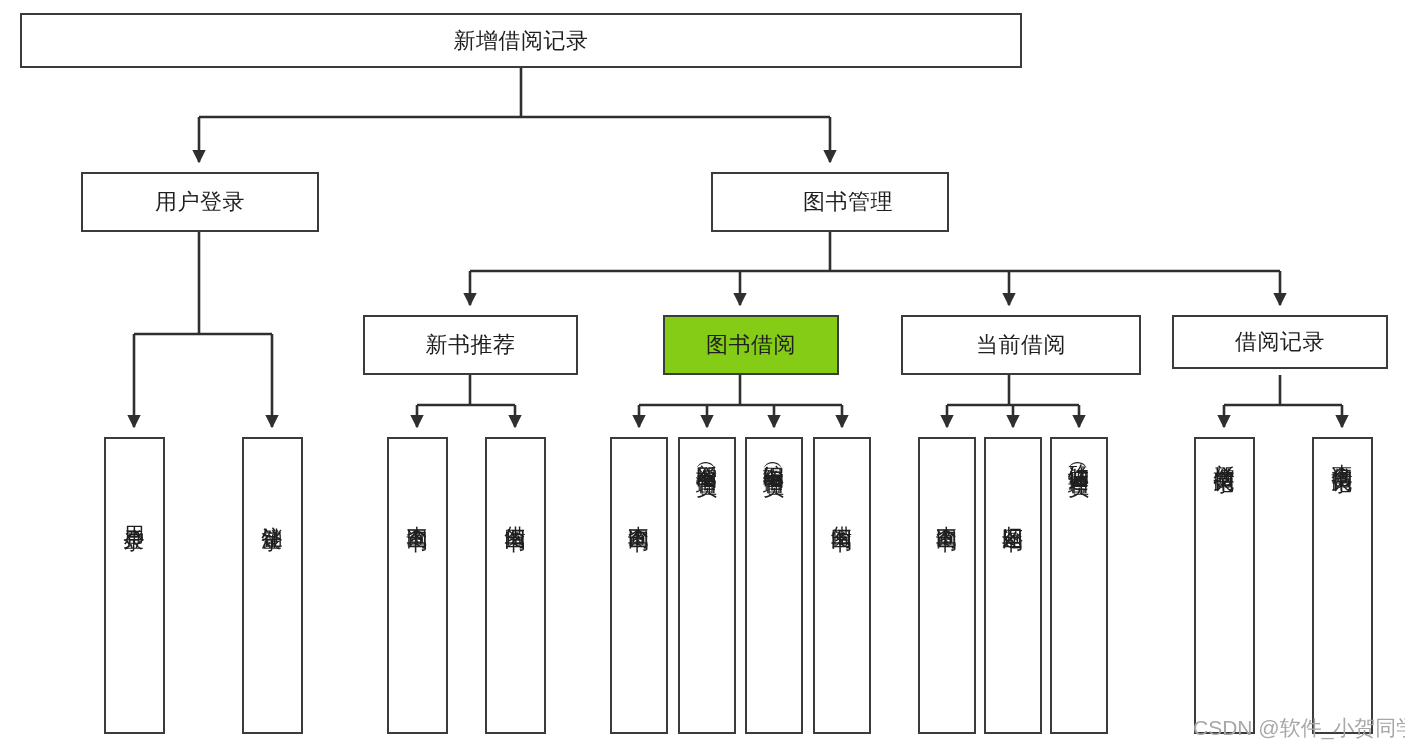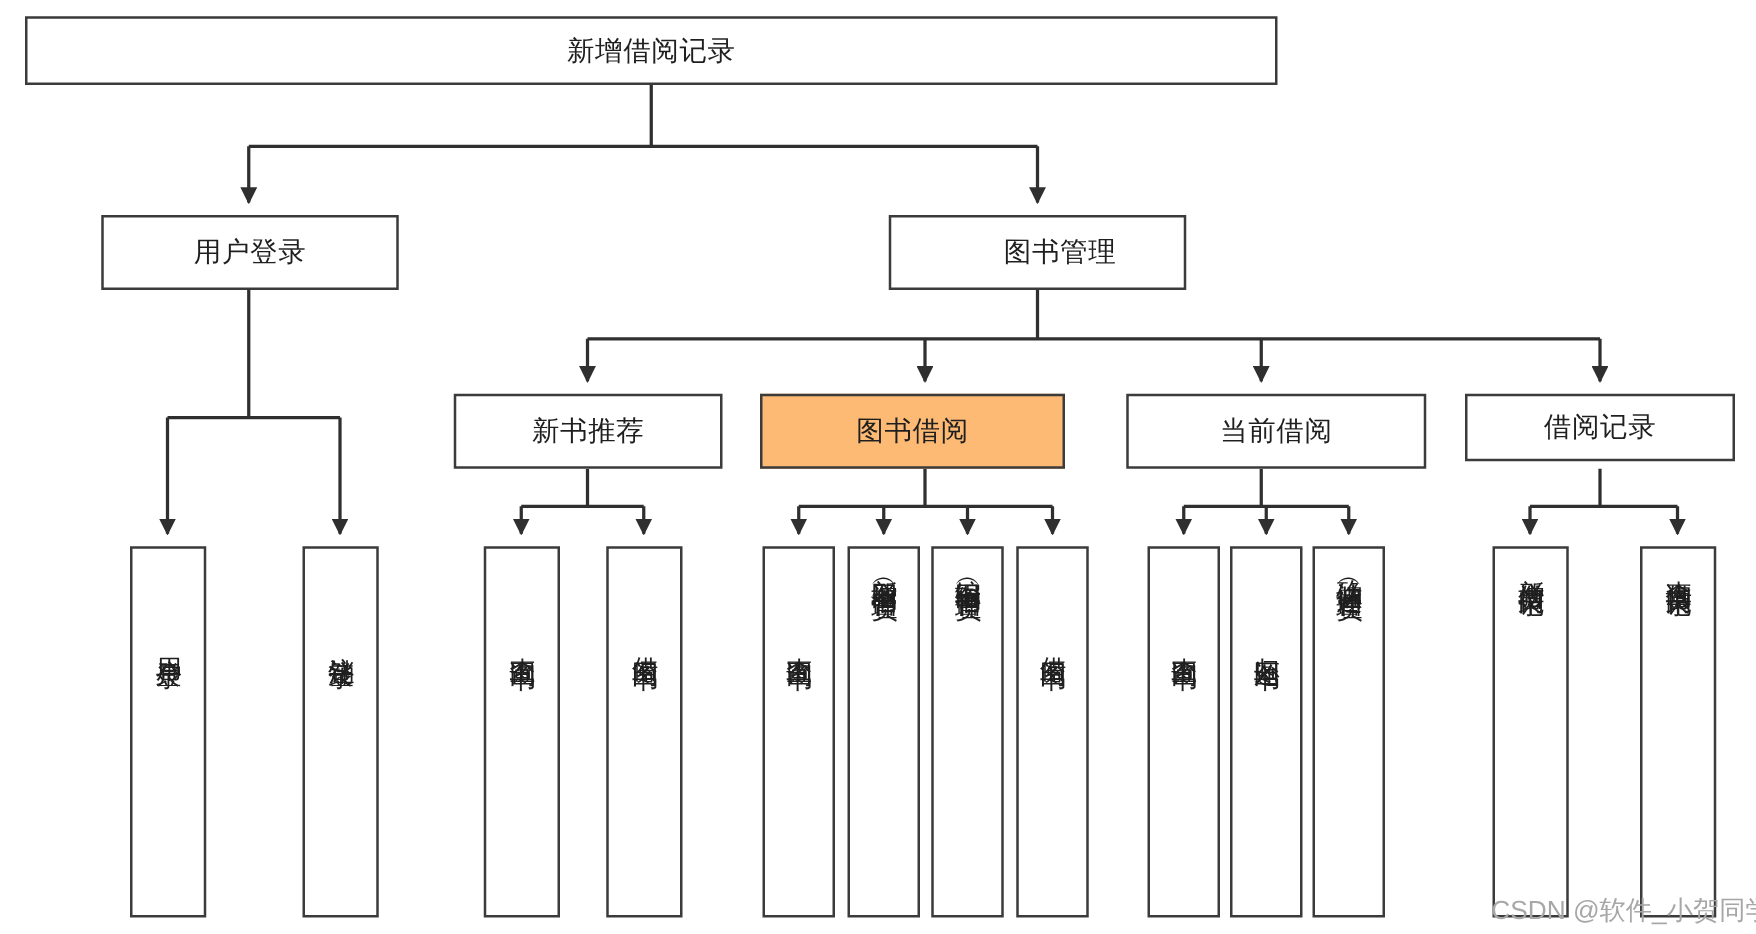--- a/index.html
+++ b/index.html
@@ -130,21 +130,21 @@
   <div class="node" style="left: 81px; top: 172px; width: 238px; height: 60px; border-color: rgb(59, 59, 59); background: rgb(255, 255, 255);">
     <span class="node-label" style="color: rgb(31, 31, 31);">用户登录</span>
   </div>
   <div class="node" style="left: 711px; top: 172px; width: 238px; height: 60px; border-color: rgb(59, 59, 59); background: rgb(255, 255, 255); padding-left: 36px;">
     <span class="node-label" style="color: rgb(31, 31, 31);">图书管理</span>
   </div>
 
   <div class="node" style="left: 363px; top: 315px; width: 215px; height: 60px; border-color: rgb(59, 59, 59); background: rgb(255, 255, 255);">
     <span class="node-label" style="color: rgb(31, 31, 31);">新书推荐</span>
   </div>
-  <div class="node" style="left: 608px; top: 315px; width: 244px; height: 60px; border-color: rgb(59, 59, 59); background: #fdba74;">
+  <div class="node" style="left: 663px; top: 315px; width: 176px; height: 60px; border-color: rgb(59, 59, 59); background: #84cc16;">
     <span class="node-label" style="color: rgb(31, 31, 31);">图书借阅</span>
   </div>
   <div class="node" style="left: 901px; top: 315px; width: 240px; height: 60px; border-color: rgb(59, 59, 59); background: rgb(255, 255, 255);">
     <span class="node-label" style="color: rgb(31, 31, 31);">当前借阅</span>
   </div>
   <div class="node" style="left: 1172px; top: 315px; width: 216px; height: 54px; border-color: rgb(59, 59, 59); background: rgb(255, 255, 255);">
     <span class="node-label" style="color: rgb(31, 31, 31);">借阅记录</span>
   </div>
 
   <div class="node vertical mid" style="left: 104px; top: 437px; width: 61px; height: 297px; border-color: rgb(59, 59, 59); background: rgb(255, 255, 255);">

